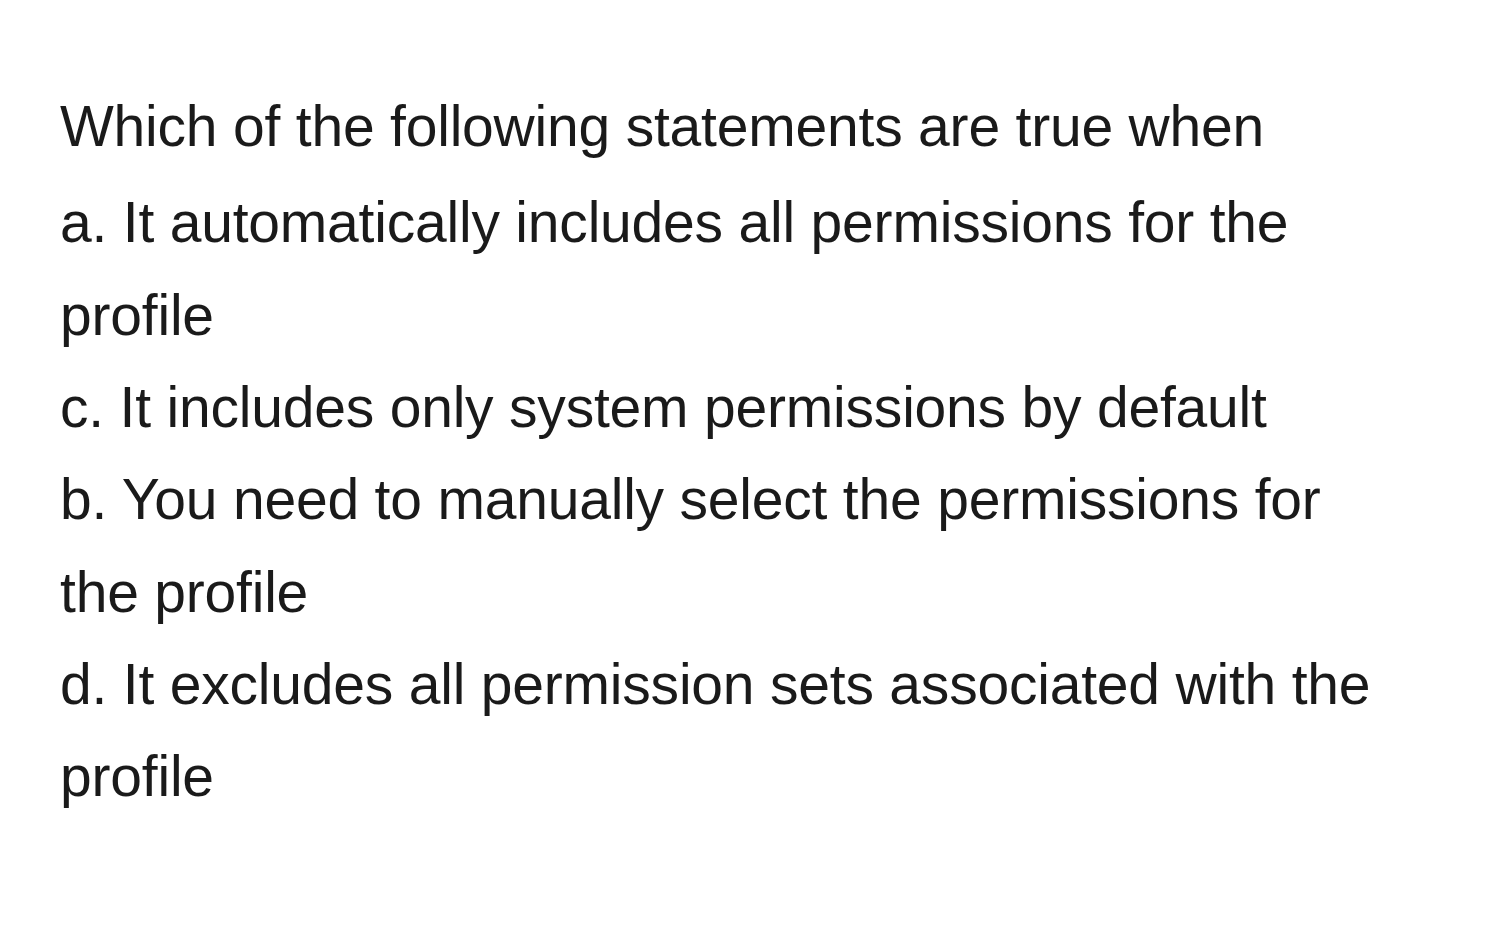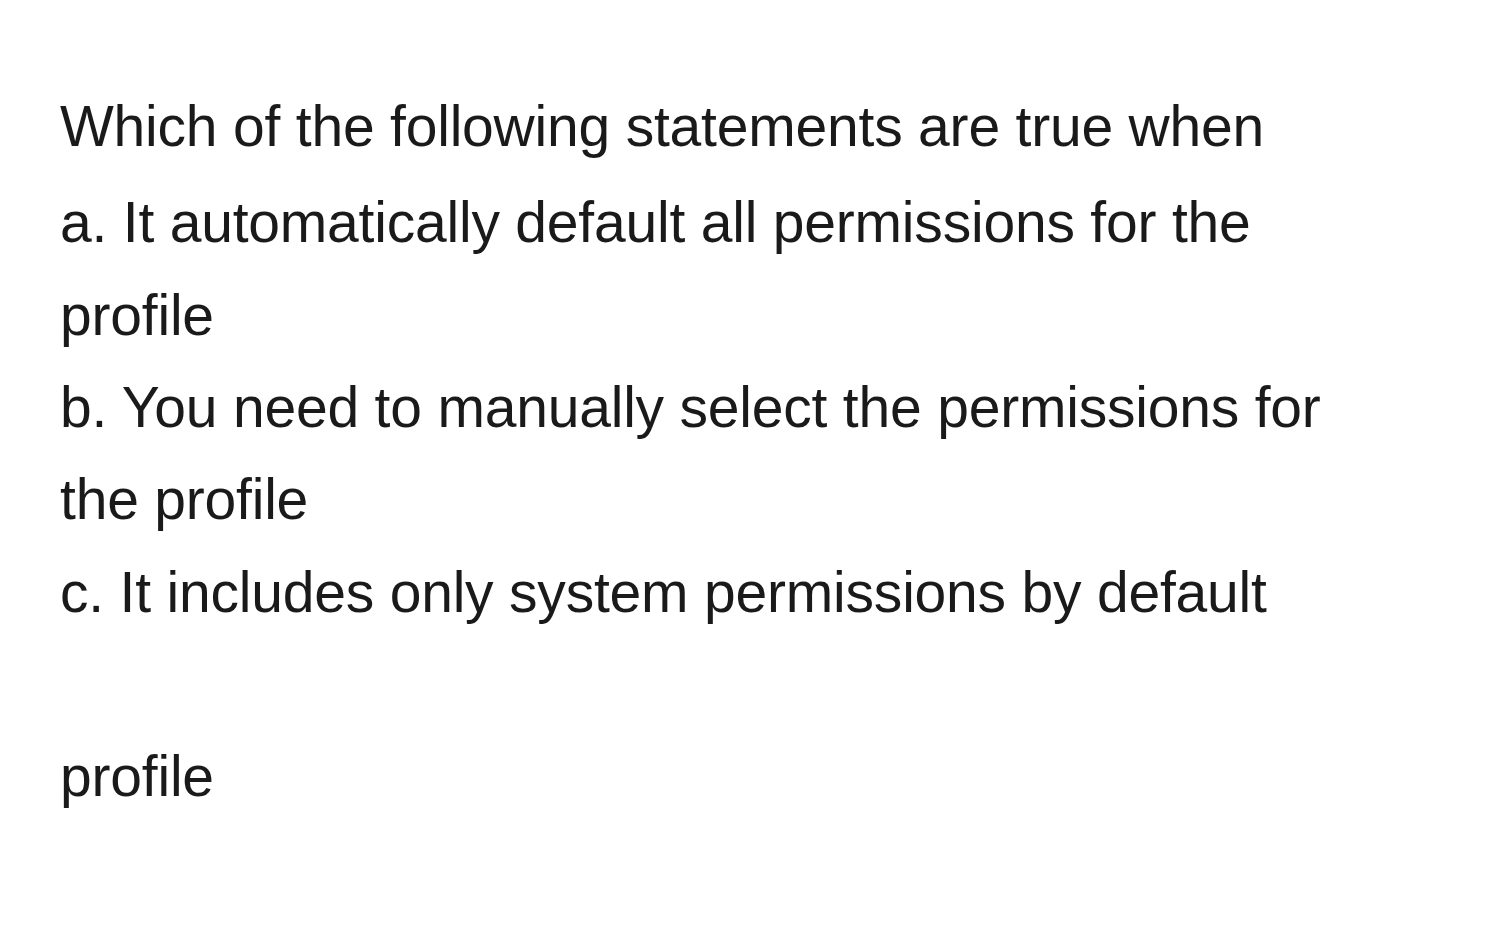--- a/index.html
+++ b/index.html
@@ -29,27 +29,27 @@
     }
   </style>
 </head>
 <body>
 
 <div class="question-container">
   <div class="question-text">
     <span>Which of the following statements are true when</span><br>
   </div>
   <div class="option">
-    <span>a. It automatically default all permissions for the</span><br>
+    <span>a. It automatically includes all permissions for the</span><br>
     <span>profile</span>
+  </div>
+  <div class="option">
+    <span>c. It includes only system permissions by default</span>
   </div>
   <div class="option">
     <span>b. You need to manually select the permissions for</span><br>
     <span>the profile</span>
   </div>
   <div class="option">
-    <span>c. It includes only system permissions by default</span>
-  </div>
-  <div class="option">
-    <br>
+    <span>d. It excludes all permission sets associated with the</span><br>
     <span>profile</span>
   </div>
 </div>
 
 </body></html>

